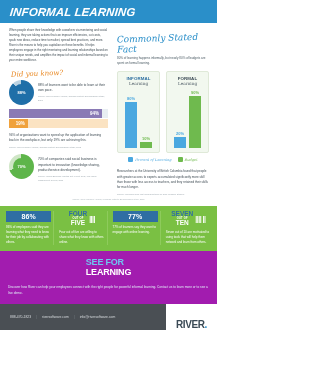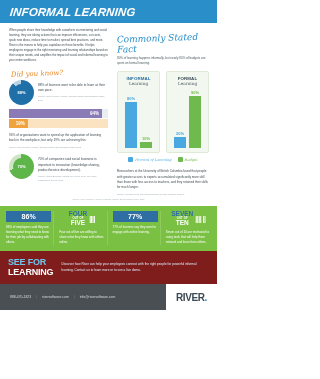--- a/index.html
+++ b/index.html
@@ -135,32 +135,32 @@
   .ws-main { color:#2f6ea3; font-weight:bold; font-size:6.5px; line-height:1; }
   .ws-mid { color:#ffffff; font-size:2.6px; font-weight:bold; letter-spacing:0.2px; }
   .ws-sub { color:#ffffff; font-weight:bold; font-size:6.5px; line-height:1; }
   .tally { color:#ffffff; font-size:7px; letter-spacing:-0.5px; font-weight:bold; }
   .gcaption { font-size:3px; line-height:1.7; color:#ffffff; }
 
   .band-source { font-size:2.1px; color:#a9b4ba; text-align:center; padding:2px 0; }
 
   
   .cta {
-    background:#7f1d1d; display:flex; align-items:center;
-    padding: 7px 8px; gap: 8px;
+    background:#a21caf; display:flex; align-items:center;
+    padding: 7px 8px; gap: 8px; flex-direction: column;
   }
   .cta-head { line-height: 1.05; }
   .cta-l1 { color:#6fc6ef; font-weight:bold; font-size:9px; letter-spacing:-0.2px; }
   .cta-l2 { color:#ffffff; font-weight:bold; font-size:9px; letter-spacing:-0.2px; }
   .cta-text { color:#dfeef7; font-size:3.2px; line-height:1.8; }
 
   .footer { background:#4a4f54; display:flex; align-items:center; height:26px; }
   .footer-contact { flex:1; display:flex; align-items:center; gap:5px; padding-left:10px; color:#d7dbde; font-size:3.4px; }
   .sep { color:#7c8387; }
-  .logo-box { background:#fff; height:26px; display:flex; align-items:center; padding:0 10px; }
+  .logo-box { background:#fff; height:26px; display:flex; align-items:flex-end; padding:0 10px; }
   .logo-text { color:#3b4a55; font-weight:bold; font-size:10px; letter-spacing:-0.4px; }
   .logo-dot { color:#2a8fc9; }
 </style>
 </head>
 <body>
 
 <div class="page">
 
   <div class="header">
     <div class="header-title">INFORMAL LEARNING</div>

